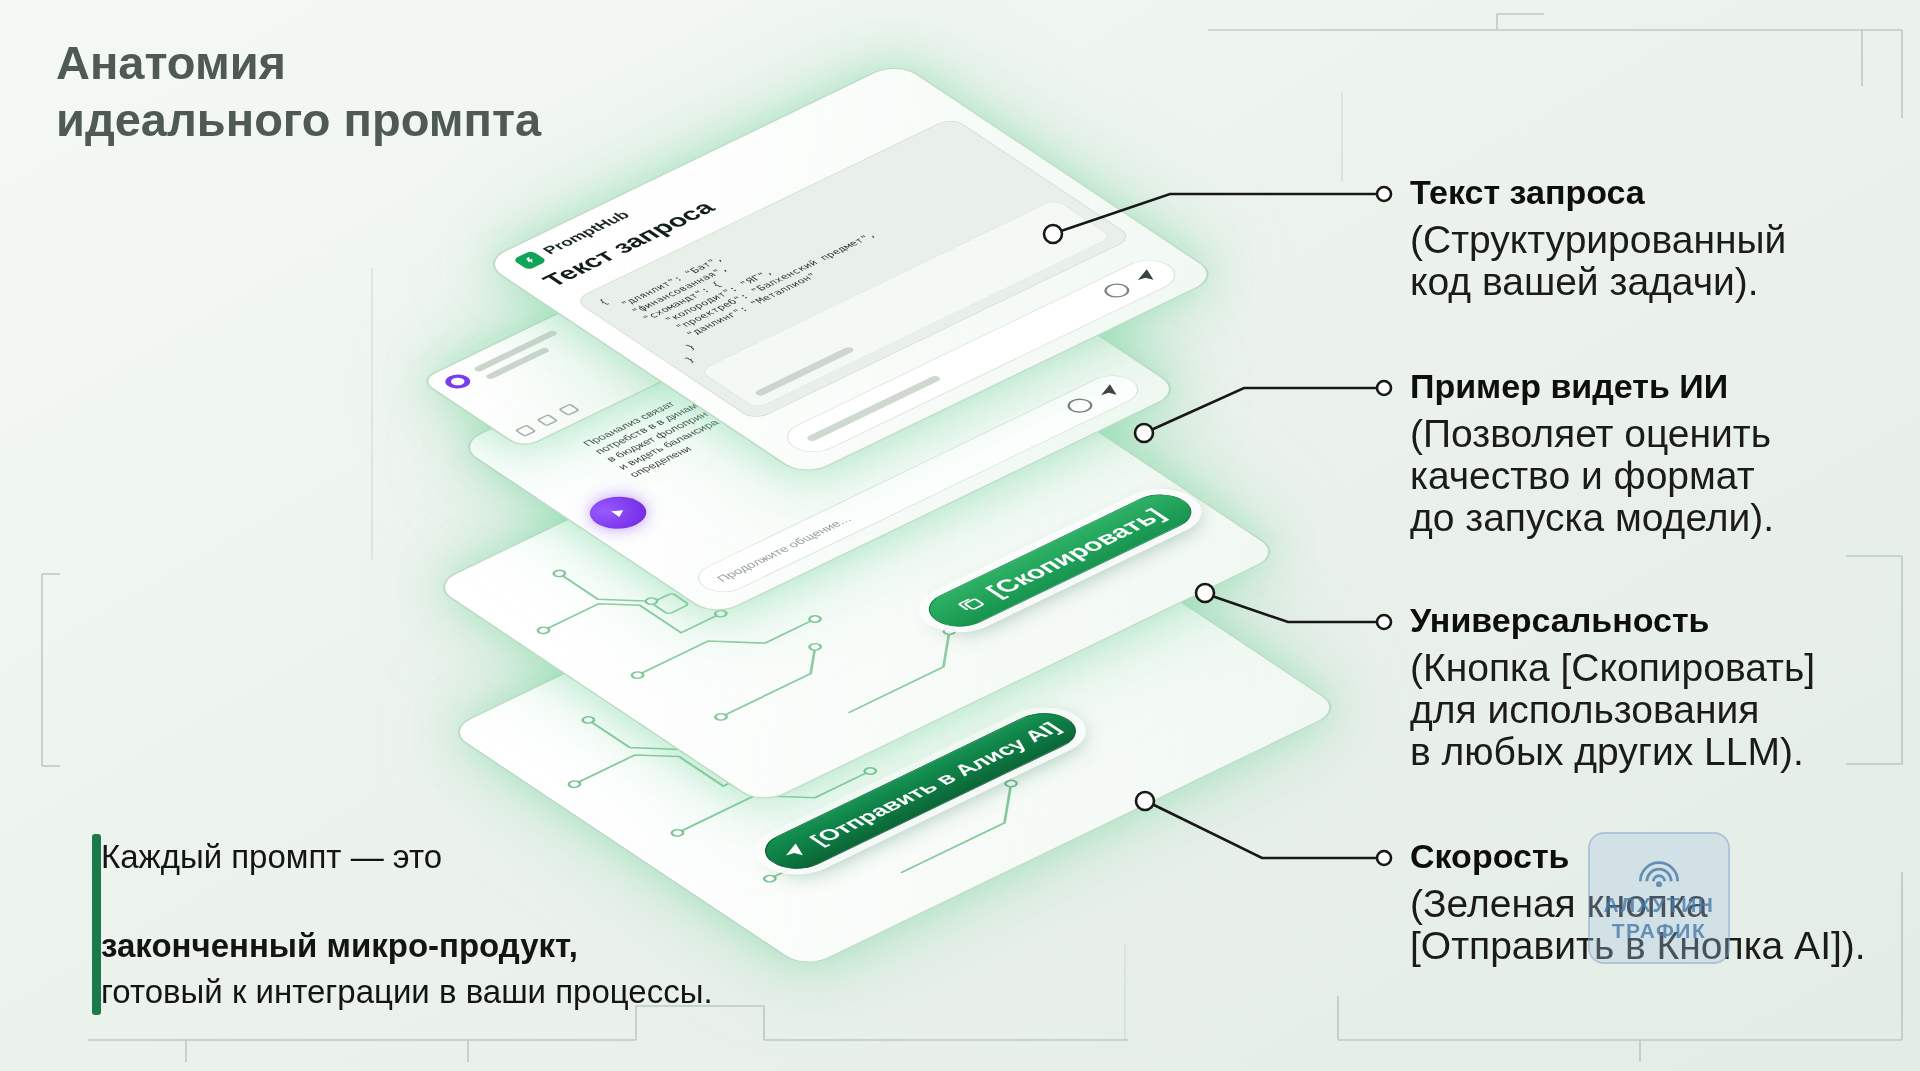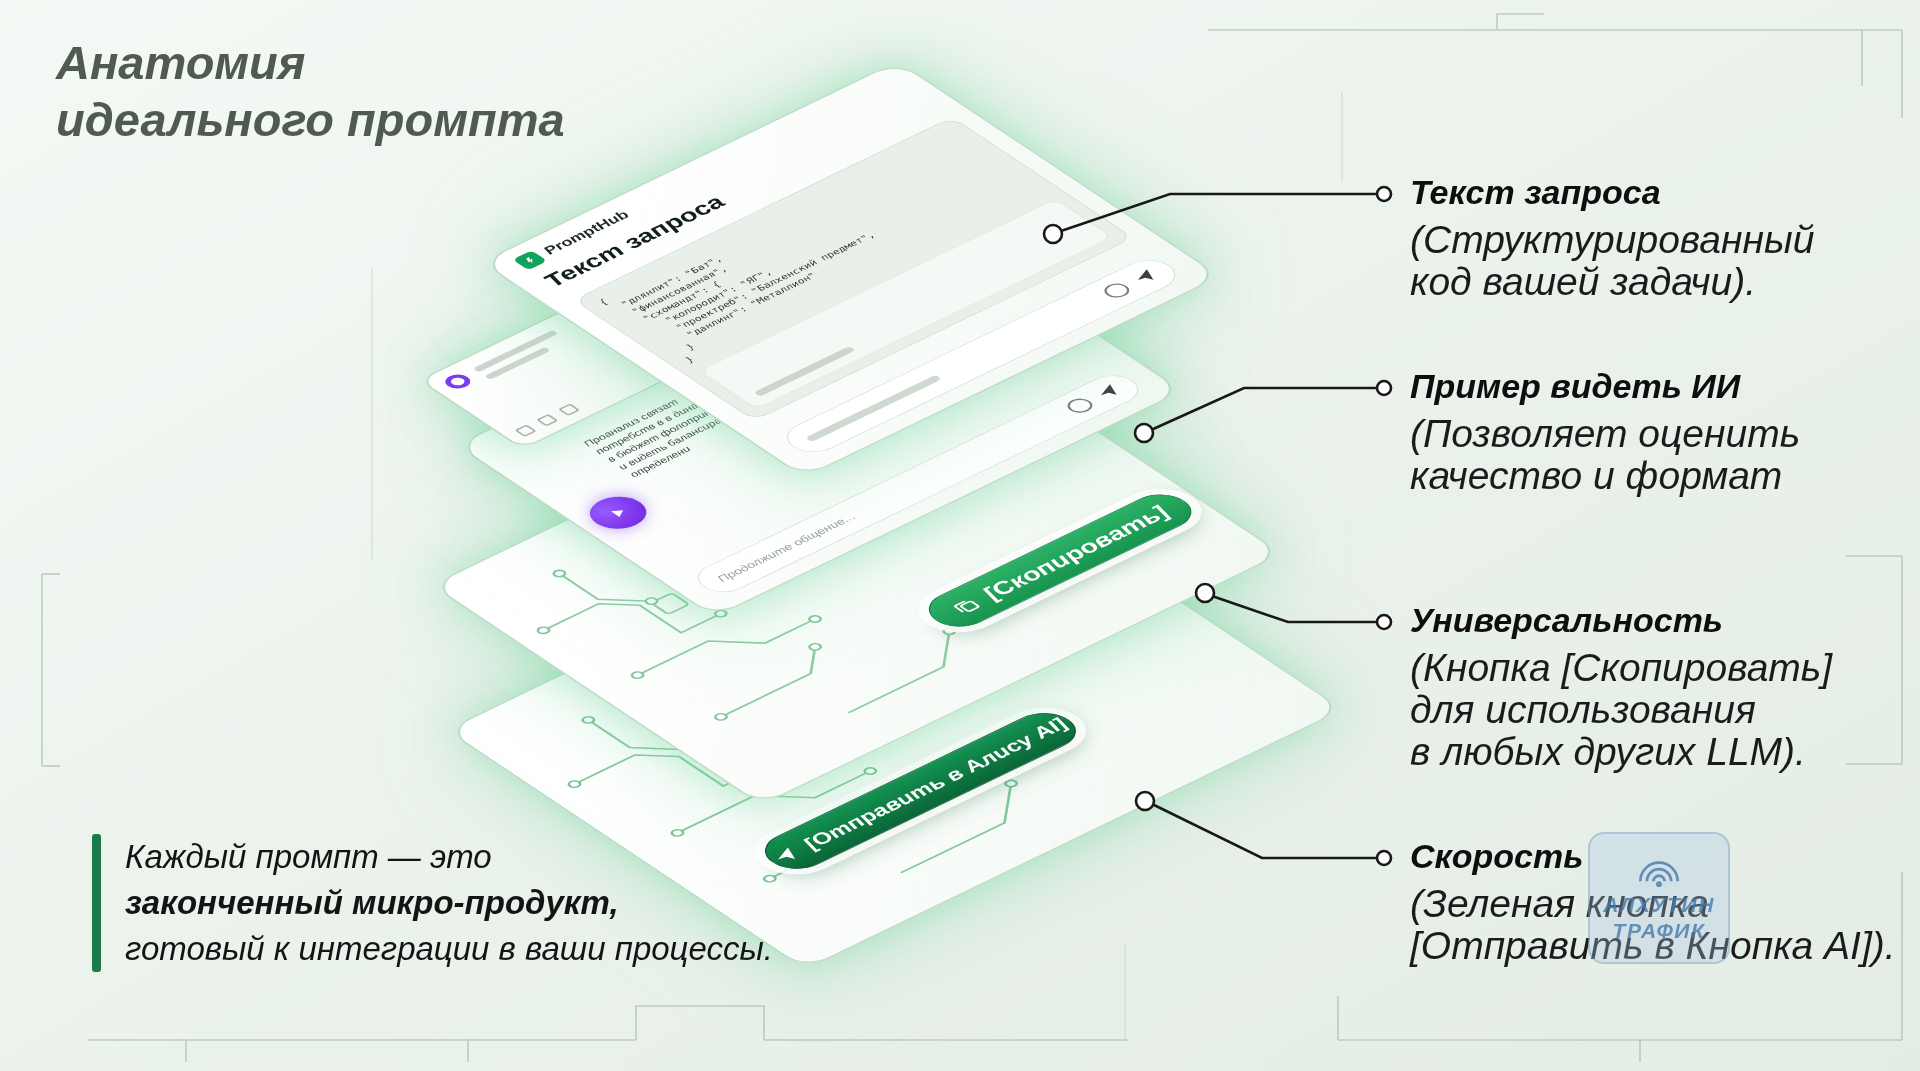--- a/index.html
+++ b/index.html
@@ -1,36 +1,36 @@
 <!DOCTYPE html>
 <html><head>
 <meta charset="utf-8">
 <style>
   *{box-sizing:border-box;margin:0;padding:0;}
   html,body{background:#e9f0ea;}
   .canvas{position:relative;width:1920px;height:1071px;overflow:hidden;
     background:linear-gradient(150deg,#f5f9f5 0%,#ecf3ed 45%,#e4ece6 100%);
-    font-family:"Liberation Sans",sans-serif;font-style:italic;}
+    font-family:"Liberation Sans",sans-serif;}
   .decor,.callouts{position:absolute;left:0;top:0;pointer-events:none;}
   .decor{z-index:0;}
   .callouts{z-index:5;}
   .stack-glow{position:absolute;left:360px;top:40px;width:1040px;height:960px;z-index:0;
     background:radial-gradient(closest-side,rgba(130,220,170,.33),rgba(130,220,170,0) 72%);}
 
   
   .title{position:absolute;left:56px;top:34px;z-index:6;font-size:47px;font-weight:700;
     line-height:57px;color:#4f5a53;}
   .ann{position:absolute;left:1410px;z-index:6;color:#1b1b1b;}
   .ann h3{font-size:34px;font-weight:700;color:#0e0e0e;margin:0 0 7px;line-height:40px;}
   .ann .lines > div{font-size:39px;line-height:42px;}
   .ann1{top:172px}.ann2{top:366px}.ann3{top:600px}.ann4{top:836px}
-  .quote{position:absolute;left:92px;top:834px;z-index:6;display:flex;gap:24px;}
+  .quote{position:absolute;left:92px;top:834px;z-index:6;display:flex;}
   .quote .bar{width:9px;border-radius:3px;background:#1b7a4a;}
   .quote .q{font-size:33px;line-height:46px;color:#141414;}
-  .quote .qb{font-weight:700;}
+  .quote .qb{font-weight:700;margin-top:43px;}
 
   
   .watermark{position:absolute;left:1588px;top:832px;width:142px;height:132px;z-index:7;
     background:rgba(168,196,224,.38);border:2px solid rgba(110,150,190,.45);border-radius:16px;
     display:flex;flex-direction:column;align-items:center;justify-content:center;gap:1px;opacity:.85;}
   .watermark .wm-text{font-size:21px;font-weight:700;color:#4d7fae;letter-spacing:1.5px;line-height:25px;}
 
   
   .layer{position:absolute;transform-origin:0 0;
     transform:matrix(0.87,-0.42,0.72,0.48,0,0);
@@ -292,20 +292,21 @@
     <div class="lines">
         <div>(Структурированный</div>
         <div>код вашей задачи).</div>
       </div>
   </div>
   <div class="ann ann2">
     <h3>Пример видеть ИИ</h3>
     <div class="lines">
         <div>(Позволяет оценить</div>
         <div>качество и формат</div>
+        <div>до запуска модели).</div>
       </div>
   </div>
   <div class="ann ann3">
     <h3>Универсальность</h3>
     <div class="lines">
         <div>(Кнопка [Скопировать]</div>
         <div>для использования</div>
         <div>в любых других LLM).</div>
       </div>
   </div>

